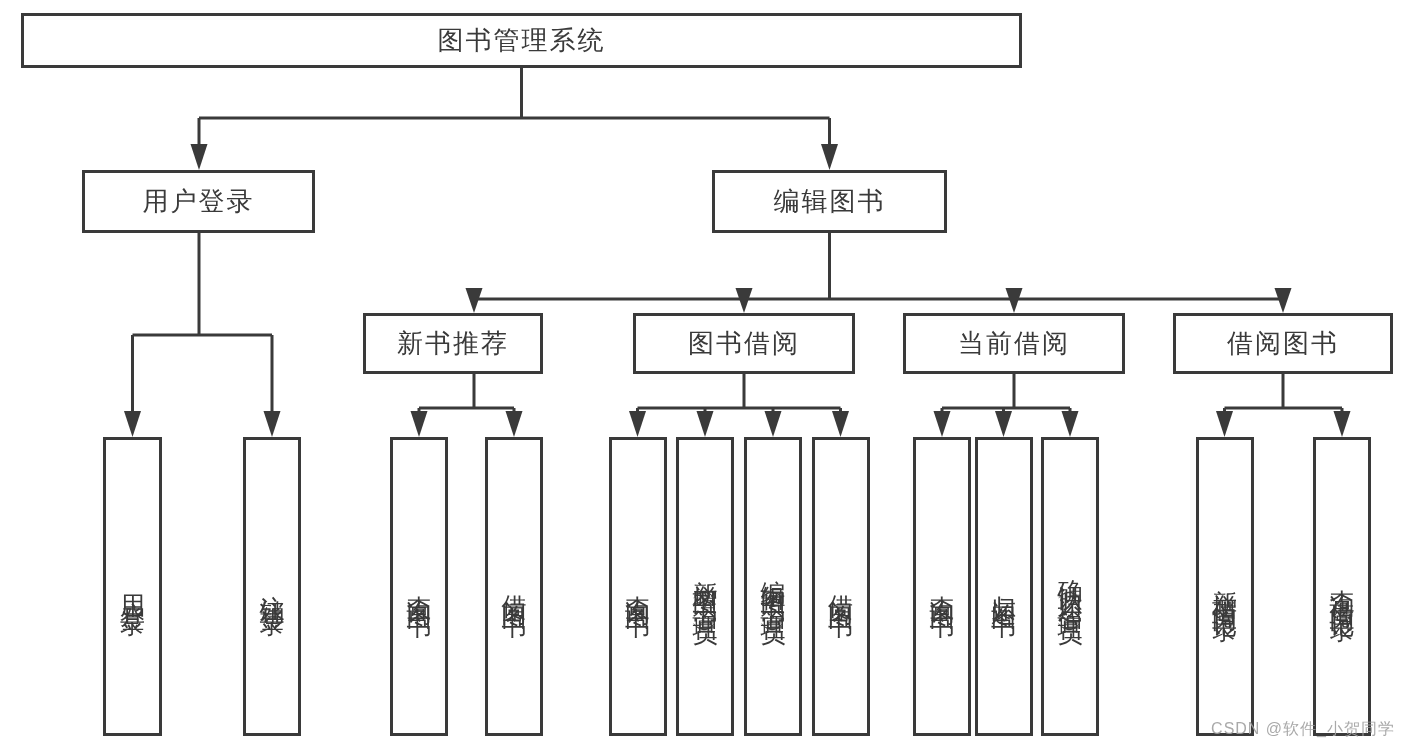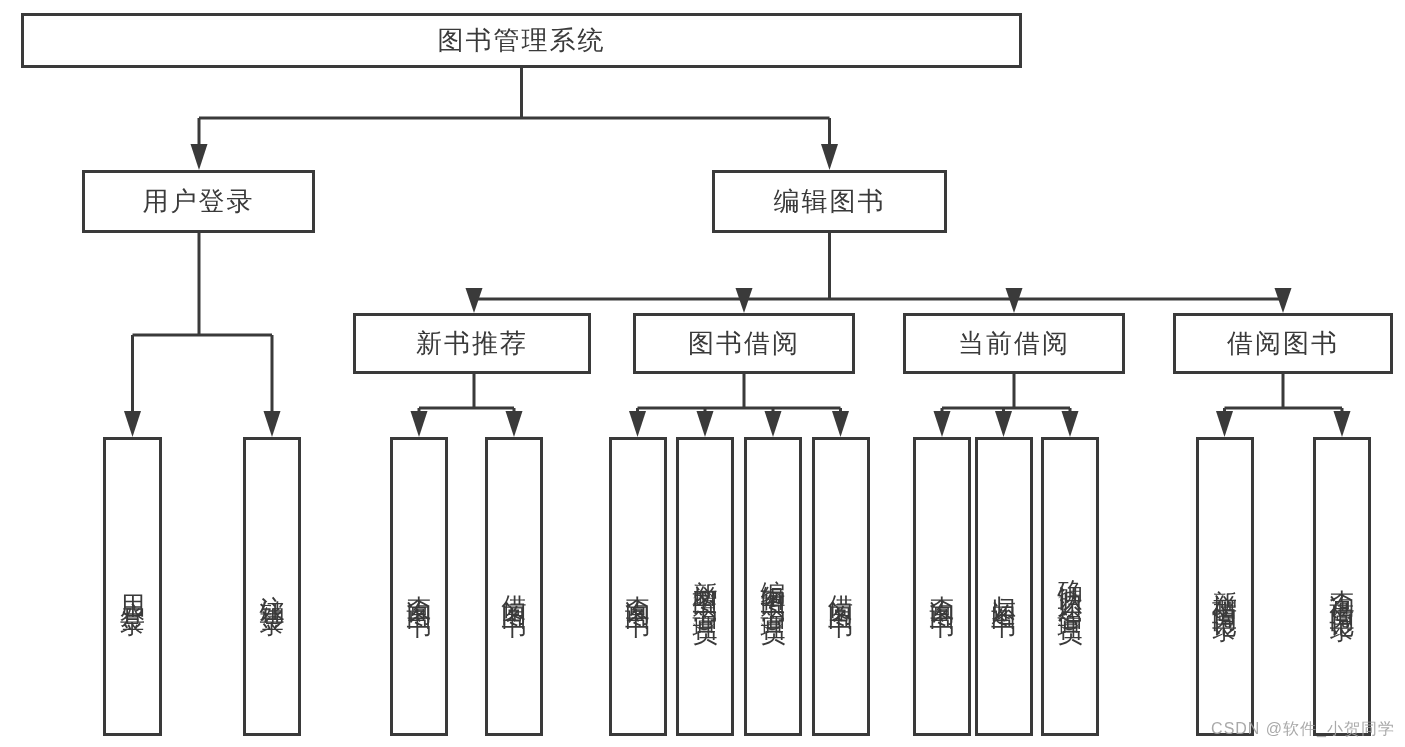--- a/index.html
+++ b/index.html
@@ -79,21 +79,21 @@
     <span>图书管理系统</span>
   </div>
 
   <div class="node h-node" style="left:82px;top:170px;width:233px;height:63px;">
     <span>用户登录</span>
   </div>
   <div class="node h-node" style="left:712px;top:170px;width:235px;height:63px;">
     <span>编辑图书</span>
   </div>
 
-  <div class="node h-node" style="left:353px;top:313px;width:238px;height:61px;">
+  <div class="node h-node" style="left:363px;top:313px;width:180px;height:61px;">
     <span>新书推荐</span>
   </div>
   <div class="node h-node" style="left:633px;top:313px;width:222px;height:61px;">
     <span>图书借阅</span>
   </div>
   <div class="node h-node" style="left:903px;top:313px;width:222px;height:61px;text-align:center;">
     <span>当前借阅</span>
   </div>
   <div class="node h-node" style="left:1173px;top:313px;width:220px;height:61px;">
     <span>借阅图书</span>

